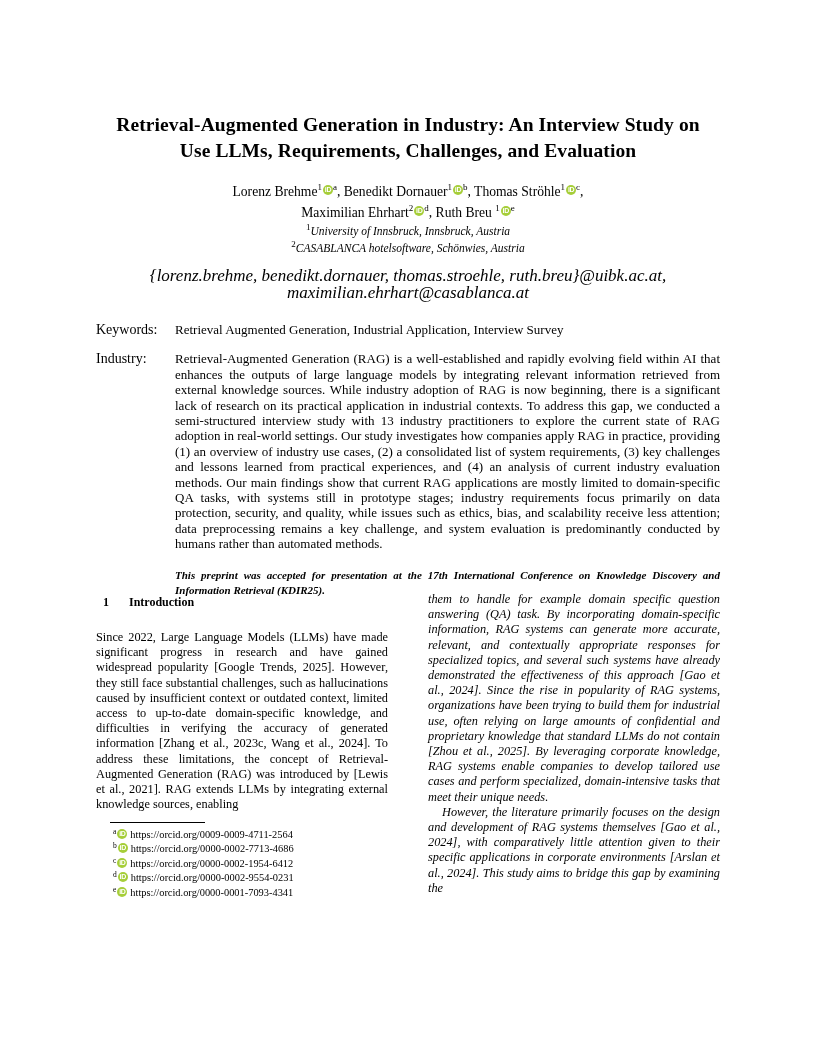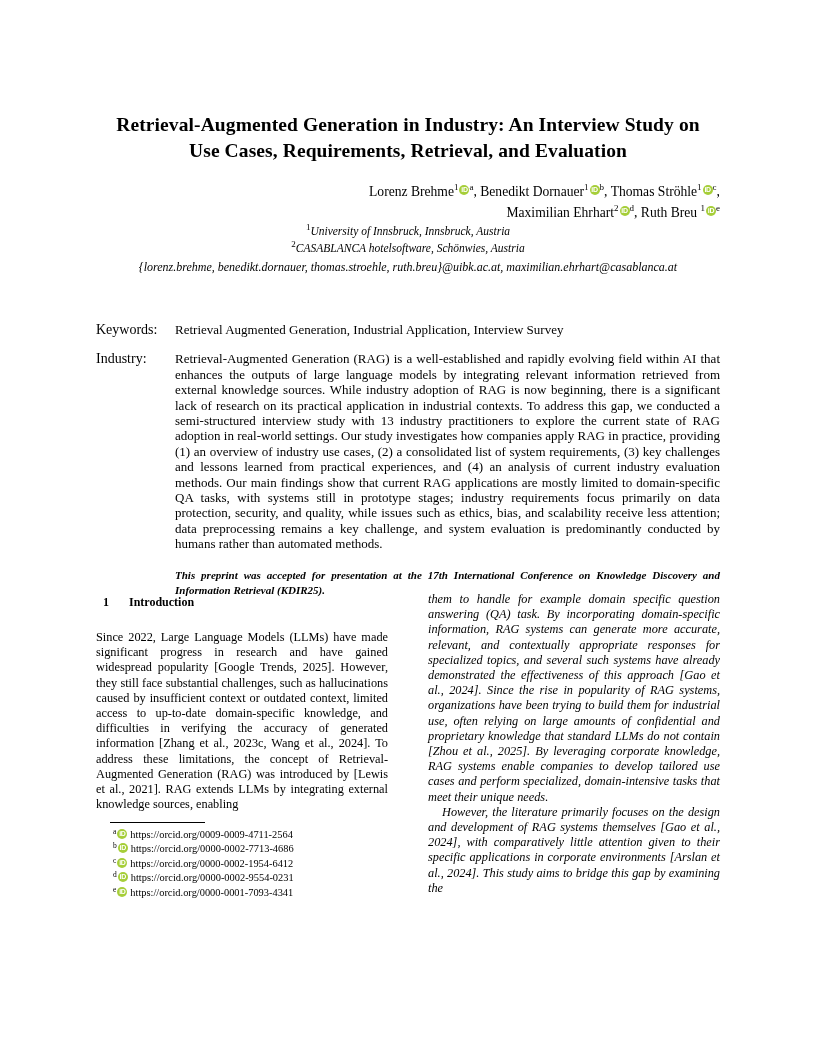--- a/index.html
+++ b/index.html
@@ -43,21 +43,20 @@
     position: absolute;
     left: 96px;
     top: 181px;
     width: 624px;
     text-align: center;
   }
   .author-line {
     font-size: 13.6px;
     line-height: 21px;
     white-space: nowrap;
-    text-align: right;
   }
   .sup {
     font-size: 9px;
     vertical-align: super;
     line-height: 0;
   }
   .orcid {
     display: inline-block;
     width: 10px;
     height: 10px;
@@ -80,24 +79,24 @@
     line-height: 11px;
     letter-spacing: -0.3px;
   }
   .affil-line {
     font-size: 11.5px;
     font-style: italic;
     line-height: 17px;
   }
   .affil-line .sup { font-style: normal; }
   .email-line {
-    font-size: 12px;
+    font-size: 17px;
     font-style: italic;
     line-height: 17px;
-    margin-top: 2px;
+    margin-top: 10px;
   }
 
   
   .meta-block {
     position: absolute;
     left: 96px;
     top: 322px;
     width: 624px;
   }
   .meta-row {
@@ -195,21 +194,21 @@
     margin: 0 3px 0 1px;
   }
 </style>
 </head>
 <body>
 
 <div class="page">
 
   <div class="title-block">
     <div class="title-line">Retrieval-Augmented Generation in Industry: An Interview Study on</div>
-    <div class="title-line">Use Cases, Requirements, Retrieval, and Evaluation</div>
+    <div class="title-line">Use LLMs, Requirements, Challenges, and Evaluation</div>
   </div>
 
   <div class="authors-block">
 
     <div class="author-line">
       <span><span>Lorenz Brehme</span><span class="sup">1</span><span class="orcid"></span><span class="sup">a</span><span>, </span></span><span><span>Benedikt Dornauer</span><span class="sup">1</span><span class="orcid"></span><span class="sup">b</span><span>, </span></span><span><span>Thomas Ströhle</span><span class="sup">1</span><span class="orcid"></span><span class="sup">c</span><span>,</span></span>
     </div>
 
     <div class="author-line">
       <span><span>Maximilian Ehrhart</span><span class="sup">2</span><span class="orcid"></span><span class="sup">d</span><span>, </span></span><span><span>Ruth Breu </span><span class="sup">1</span><span class="orcid"></span><span class="sup">e</span></span>

